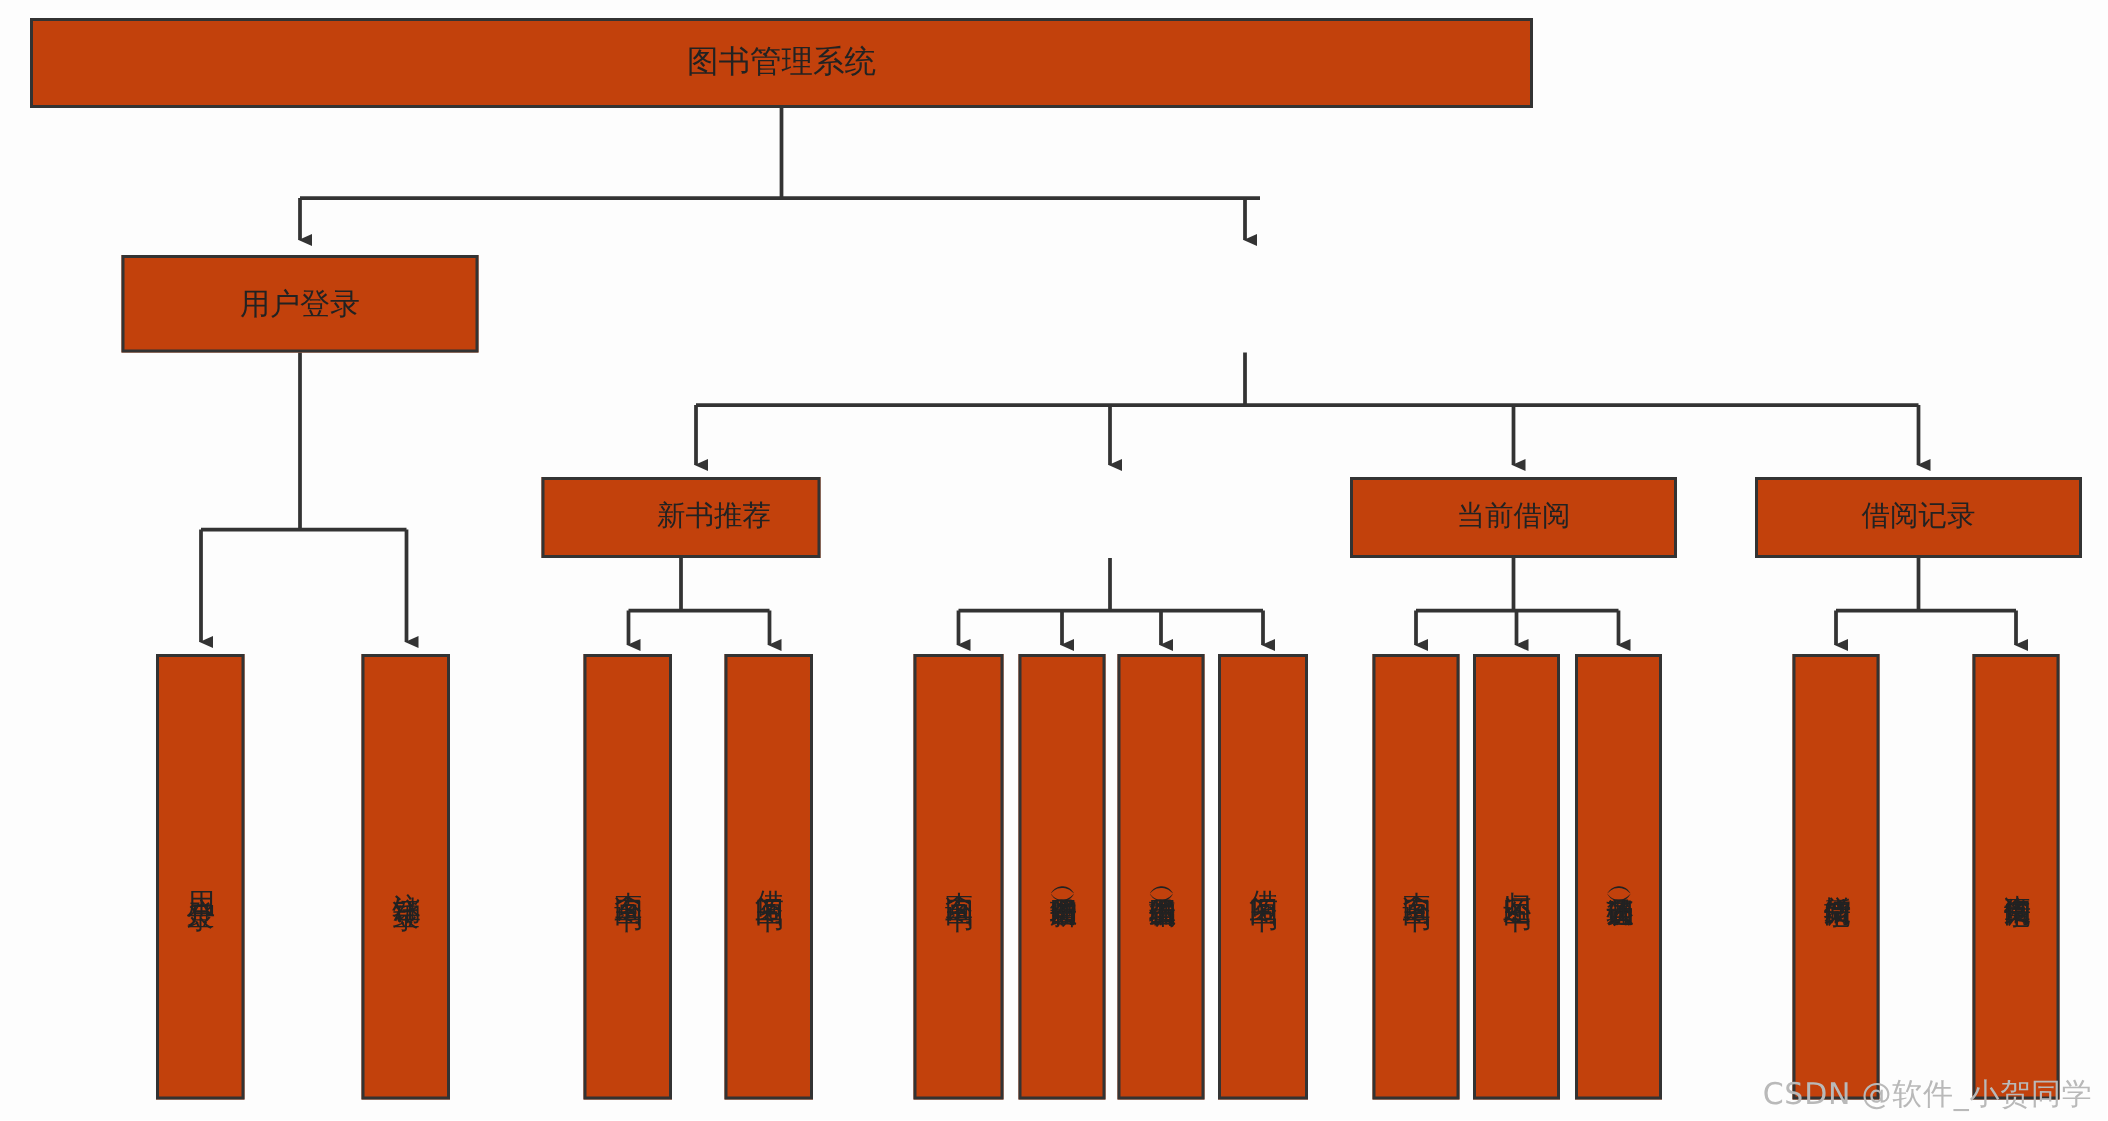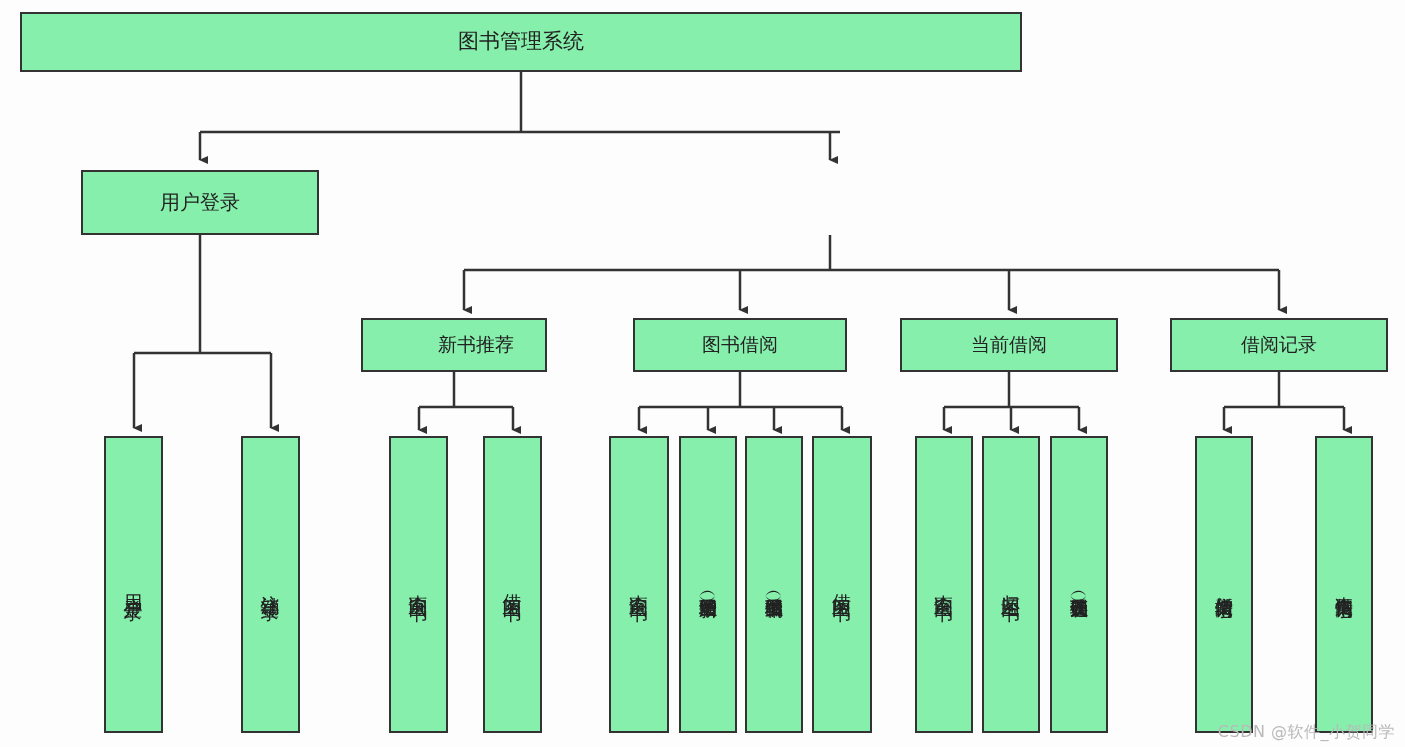--- a/index.html
+++ b/index.html
@@ -16,21 +16,21 @@
     width: 1405px;
     height: 747px;
     background: #fdfdfd;
     overflow: hidden;
   }
   
   .node {
     position: absolute;
     box-sizing: border-box;
     border: 2.5px solid #333333;
-    background: #86efac;
+    background: #c2410c;
     color: #222222;
     display: flex;
     align-items: center;
     justify-content: center;
     line-height: 1.12;
   }
   .node.root {
     font-size: 21px;
   }
   .node.level1 {
@@ -69,21 +69,21 @@
     top: 0;
     width: 1405px;
     height: 747px;
     pointer-events: none;
   }
   
   #watermark {
     position: absolute;
     right: 10px;
     bottom: 4px;
-    font-size: 16px;
+    font-size: 20px;
     color: #b9b9b9;
     letter-spacing: 0.5px;
     white-space: nowrap;
     margin-top: 15px;
   }
 </style>
 </head>
 <body>
 
 <div id="canvas">
@@ -142,23 +142,20 @@
     <span>图书管理系统</span>
   </div>
 
   <div class="node level1" style="left:81px; top:170px; width:238px; height:65px;">
     <span>用户登录</span>
   </div>
 
   <div class="node level2" style="left:361px; top:318px; width:186px; height:54px;padding-left:44px;">
     <span>新书推荐</span>
   </div>
-  <div class="node level2" style="left:633px; top:318px; width:214px; height:54px;">
-    <span>图书借阅</span>
-  </div>
   <div class="node level2" style="left:1170px; top:318px; width:218px; height:54px;">
     <span>借阅记录</span>
   </div>
   <div class="node level2" style="left:900px; top:318px; width:218px; height:54px;">
     <span>当前借阅</span>
   </div>
 
   <div class="node leaf" style="left:104px; top:436px; width:59px; height:297px;">
     <span class="vtext">用户登录</span>
   </div>

